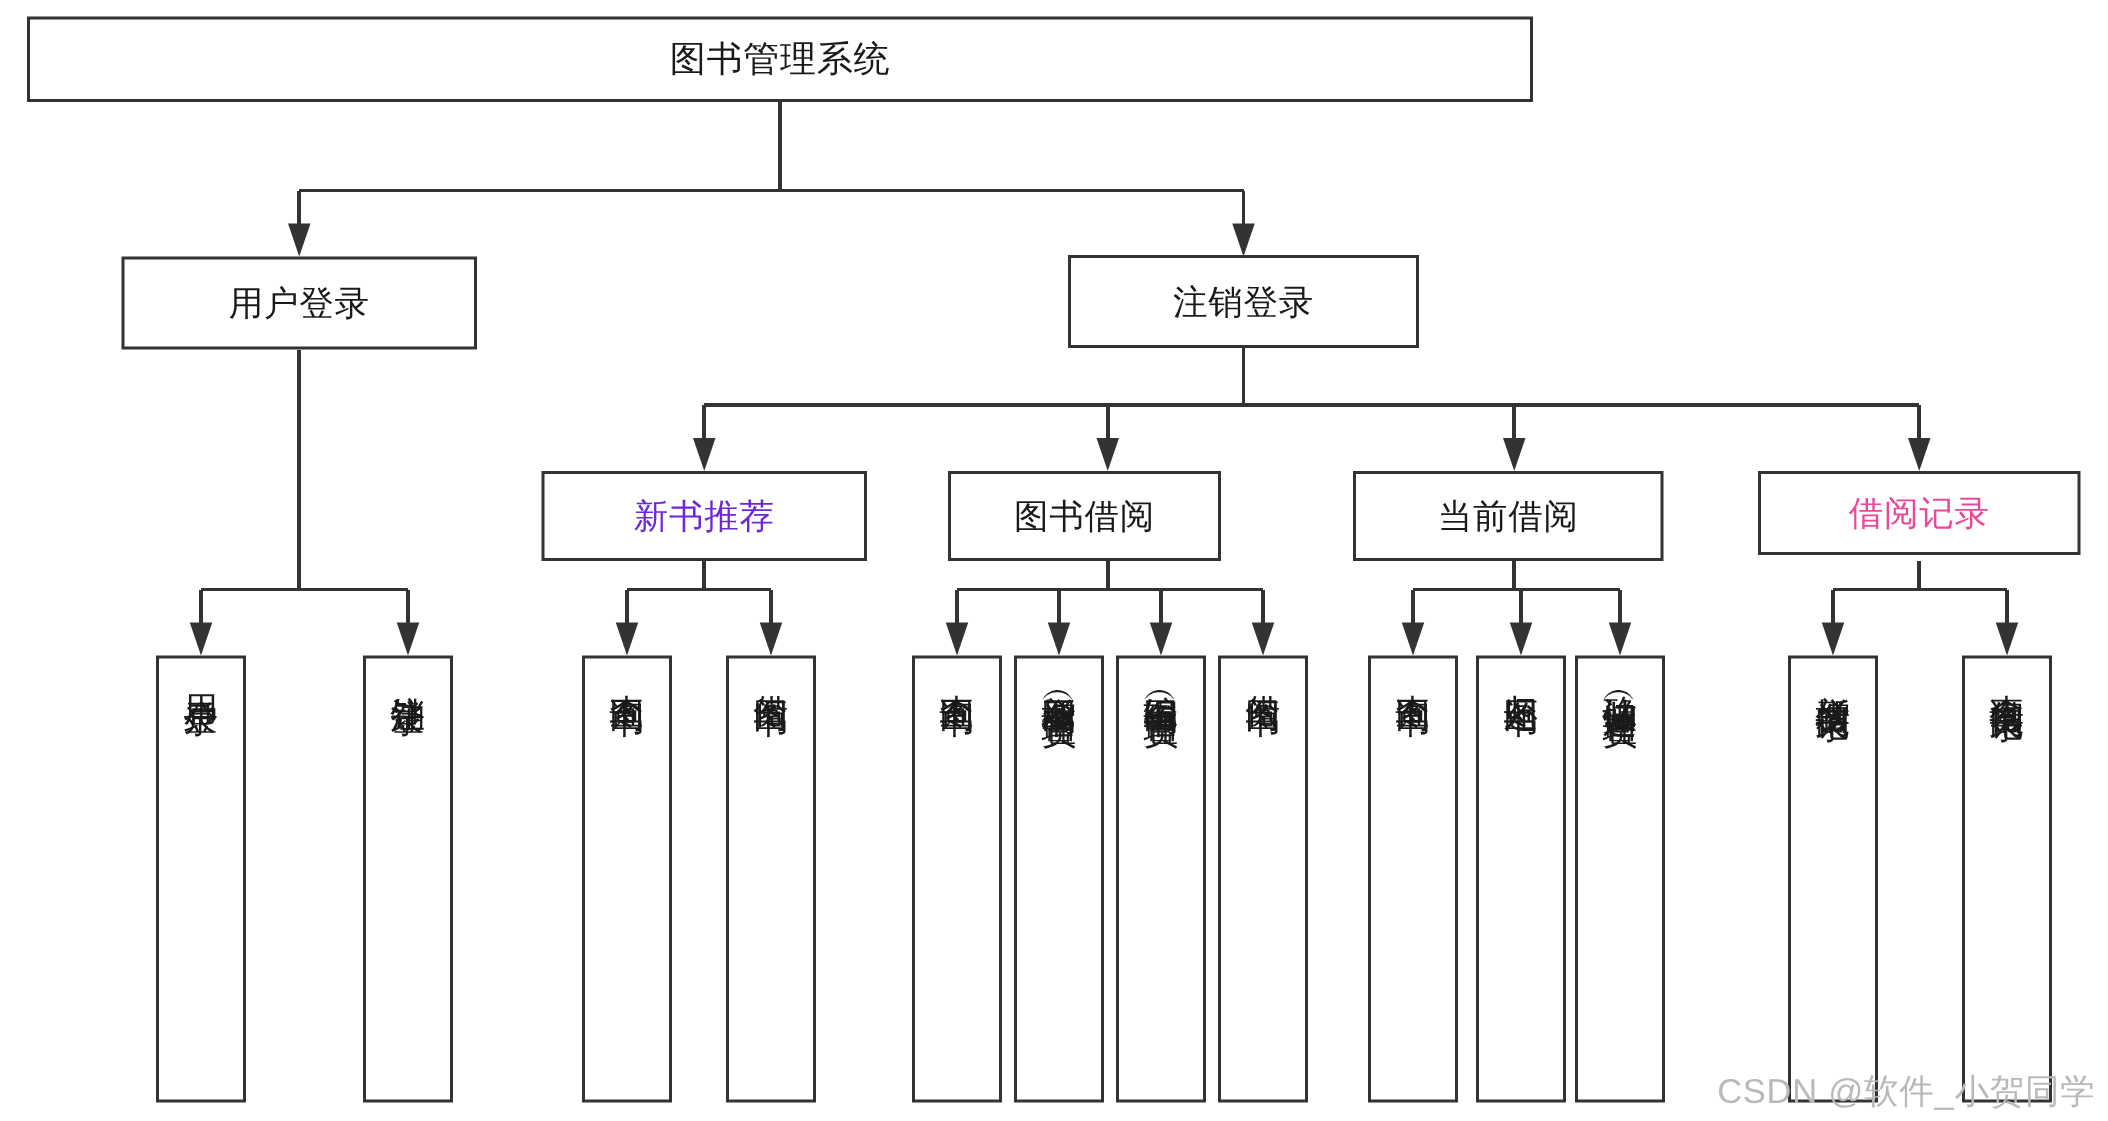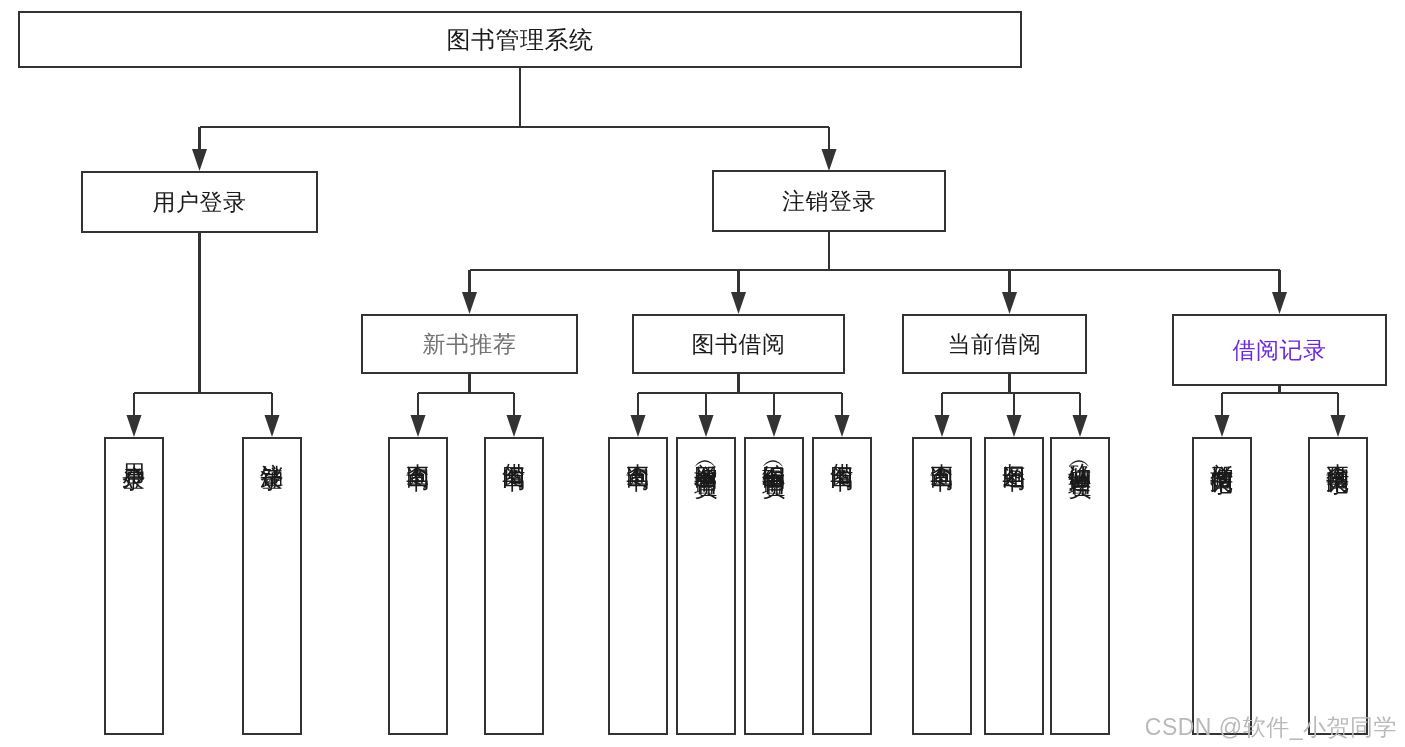--- a/index.html
+++ b/index.html
@@ -131,30 +131,30 @@
   <div id="nodes-layer">
       <div class="node horiz" id="root-node" style="left: 18px; top: 11px; width: 1004px; height: 57px; border-color: rgb(51, 51, 51); background: rgb(255, 255, 255); color: rgb(26, 26, 26);">
         <span class="lbl">图书管理系统</span>
       </div>
       <div class="node horiz" id="node-login" style="left: 81px; top: 171px; width: 237px; height: 62px; border-color: rgb(51, 51, 51); background: rgb(255, 255, 255); color: rgb(26, 26, 26);">
         <span class="lbl">用户登录</span>
       </div>
       <div class="node horiz" id="node-bookmgmt" style="left: 712px; top: 170px; width: 234px; height: 62px; border-color: rgb(51, 51, 51); background: rgb(255, 255, 255); color: rgb(26, 26, 26);">
         <span class="lbl">注销登录</span>
       </div>
-      <div class="node horiz" id="node-newbook" style="left: 361px; top: 314px; width: 217px; height: 60px; border-color: rgb(51, 51, 51); background: rgb(255, 255, 255); color: #737373;">
+      <div class="node horiz" id="node-newbook" style="left: 361px; top: 314px; width: 217px; height: 60px; border-color: rgb(51, 51, 51); background: rgb(255, 255, 255); color: #6d28d9;">
         <span class="lbl">新书推荐</span>
       </div>
-      <div class="node horiz" id="node-borrow" style="left: 632px; top: 314px; width: 213px; height: 60px; border-color: rgb(51, 51, 51); background: rgb(255, 255, 255); color: rgb(26, 26, 26);">
+      <div class="node horiz" id="node-borrow" style="left: 632px; top: 314px; width: 182px; height: 60px; border-color: rgb(51, 51, 51); background: rgb(255, 255, 255); color: rgb(26, 26, 26);">
         <span class="lbl">图书借阅</span>
       </div>
-      <div class="node horiz" id="node-current" style="left: 902px; top: 314px; width: 185px; height: 60px; border-color: rgb(51, 51, 51); background: rgb(255, 255, 255); color: rgb(26, 26, 26);">
+      <div class="node horiz" id="node-current" style="left: 902px; top: 314px; width: 207px; height: 60px; border-color: rgb(51, 51, 51); background: rgb(255, 255, 255); color: rgb(26, 26, 26);">
         <span class="lbl">当前借阅</span>
       </div>
-      <div class="node horiz" id="node-records" style="left: 1172px; top: 314px; width: 215px; height: 72px; border-color: rgb(51, 51, 51); background: rgb(255, 255, 255); color: #6d28d9;">
+      <div class="node horiz" id="node-records" style="left: 1172px; top: 314px; width: 215px; height: 56px; border-color: rgb(51, 51, 51); background: rgb(255, 255, 255); color: #ec4899;">
         <span class="lbl">借阅记录</span>
       </div>
       <div class="node vert" id="node-l1" style="left: 104px; top: 437px; width: 60px; height: 298px; border-color: rgb(51, 51, 51); background: rgb(255, 255, 255); color: rgb(26, 26, 26);">
         <span class="lbl">用户登录</span>
       </div>
       <div class="node vert" id="node-l2" style="left: 242px; top: 437px; width: 60px; height: 298px; border-color: rgb(51, 51, 51); background: rgb(255, 255, 255); color: rgb(26, 26, 26);">
         <span class="lbl">注销登录</span>
       </div>
       <div class="node vert" id="node-l3" style="left: 388px; top: 437px; width: 60px; height: 298px; border-color: rgb(51, 51, 51); background: rgb(255, 255, 255); color: rgb(26, 26, 26);">
         <span class="lbl">查询图书</span>

